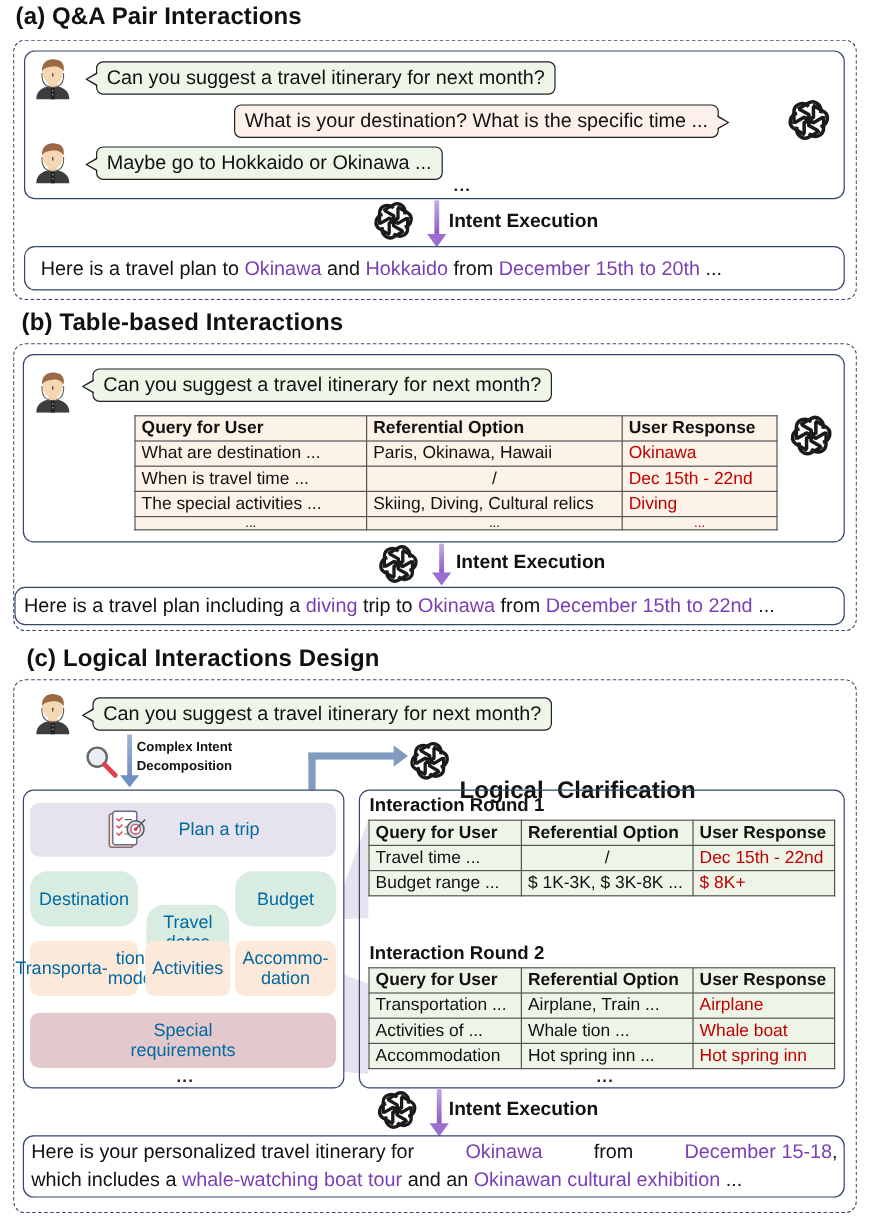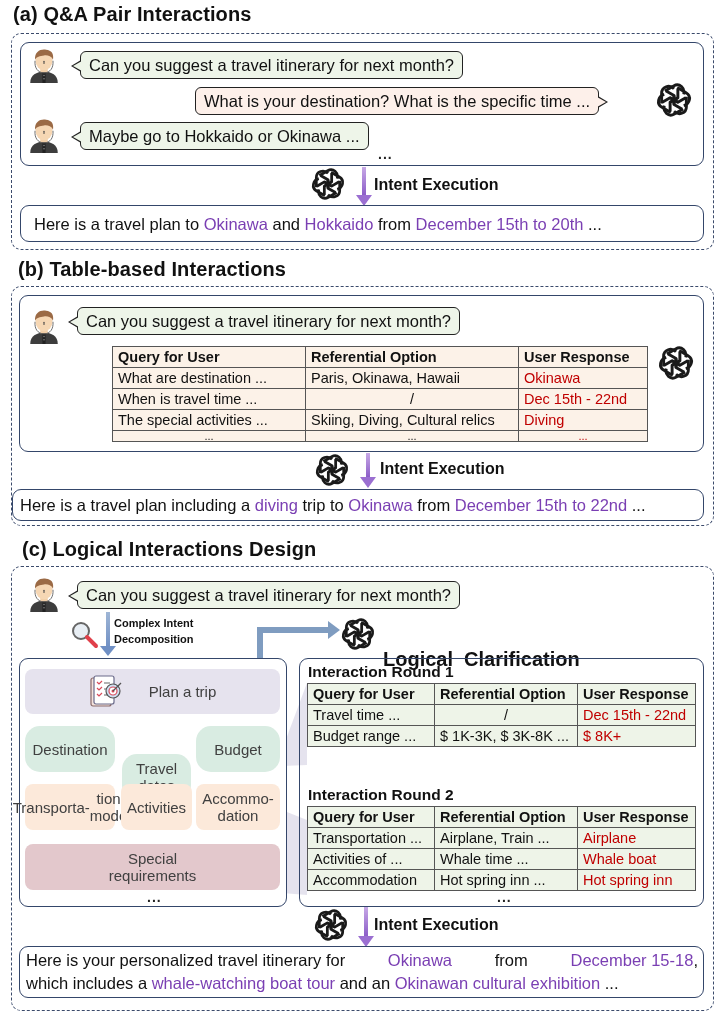--- a/index.html
+++ b/index.html
@@ -49,21 +49,21 @@
     border-left: 8px solid transparent; border-right: 8px solid transparent; border-top: 11px solid #9b6fd1;
   }
   table.qtab { position: absolute; border-collapse: collapse; font-size: 14.5px; color: #111; }
   table.qtab td { border: 1px solid #555; padding: 0 5px; height: 21px; white-space: nowrap; line-height: 20px; }
   table.qtab.peach td { background: #fcf2e8; }
   table.qtab.green td { background: #eef4e8; }
   table.qtab tr.hdr td { font-weight: bold; }
   table.qtab tr.last td { height: 11px; line-height: 9px; font-size: 11px; text-align: center; }
   .center { text-align: center; }
   .round-title { position: absolute; font-weight: bold; font-size: 15.5px; color: #111; }
-  .cat { position: absolute; border-radius: 8px; font-size: 15px; display: flex; align-items: center; justify-content: center; text-align: center; line-height: 17px; color: #404040; }
+  .cat { position: absolute; border-radius: 8px; font-size: 15px; display: flex; align-items: center; justify-content: center; text-align: center; line-height: 17px; color: #0369a1; }
   .cat.purple { background: #e6e3ee; }
   .cat.green { background: #d9ece2; border-radius: 15px; }
   .cat.peach { background: #fce9da; }
   .cat.rose { background: #e3c8cc; }
   .fan { position: absolute; }
 </style>
 </head>
 <body>
 
 <svg width="0" height="0" style="position:absolute">
@@ -287,21 +287,21 @@
     <td style="width:143px;">Referential Option</td>
     <td>User Response</td>
   </tr>
   <tr>
     <td>Transportation ...</td>
     <td>Airplane, Train ...</td>
     <td class="red">Airplane</td>
   </tr>
   <tr>
     <td>Activities of ...</td>
-    <td>Whale time ...</td>
+    <td>Whale tion ...</td>
     <td class="red">Whale boat</td>
   </tr>
   <tr>
     <td>Accommodation</td>
     <td>Hot spring inn ...</td>
     <td class="red">Hot spring inn</td>
   </tr>
 </tbody>
     </table>
 </div>

